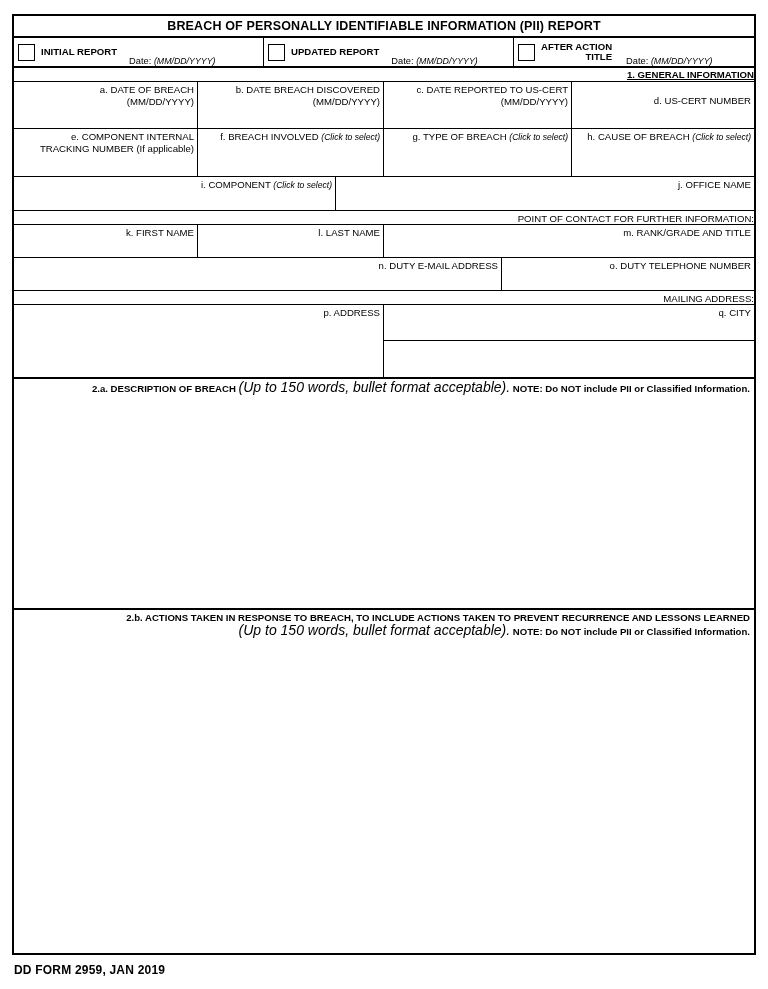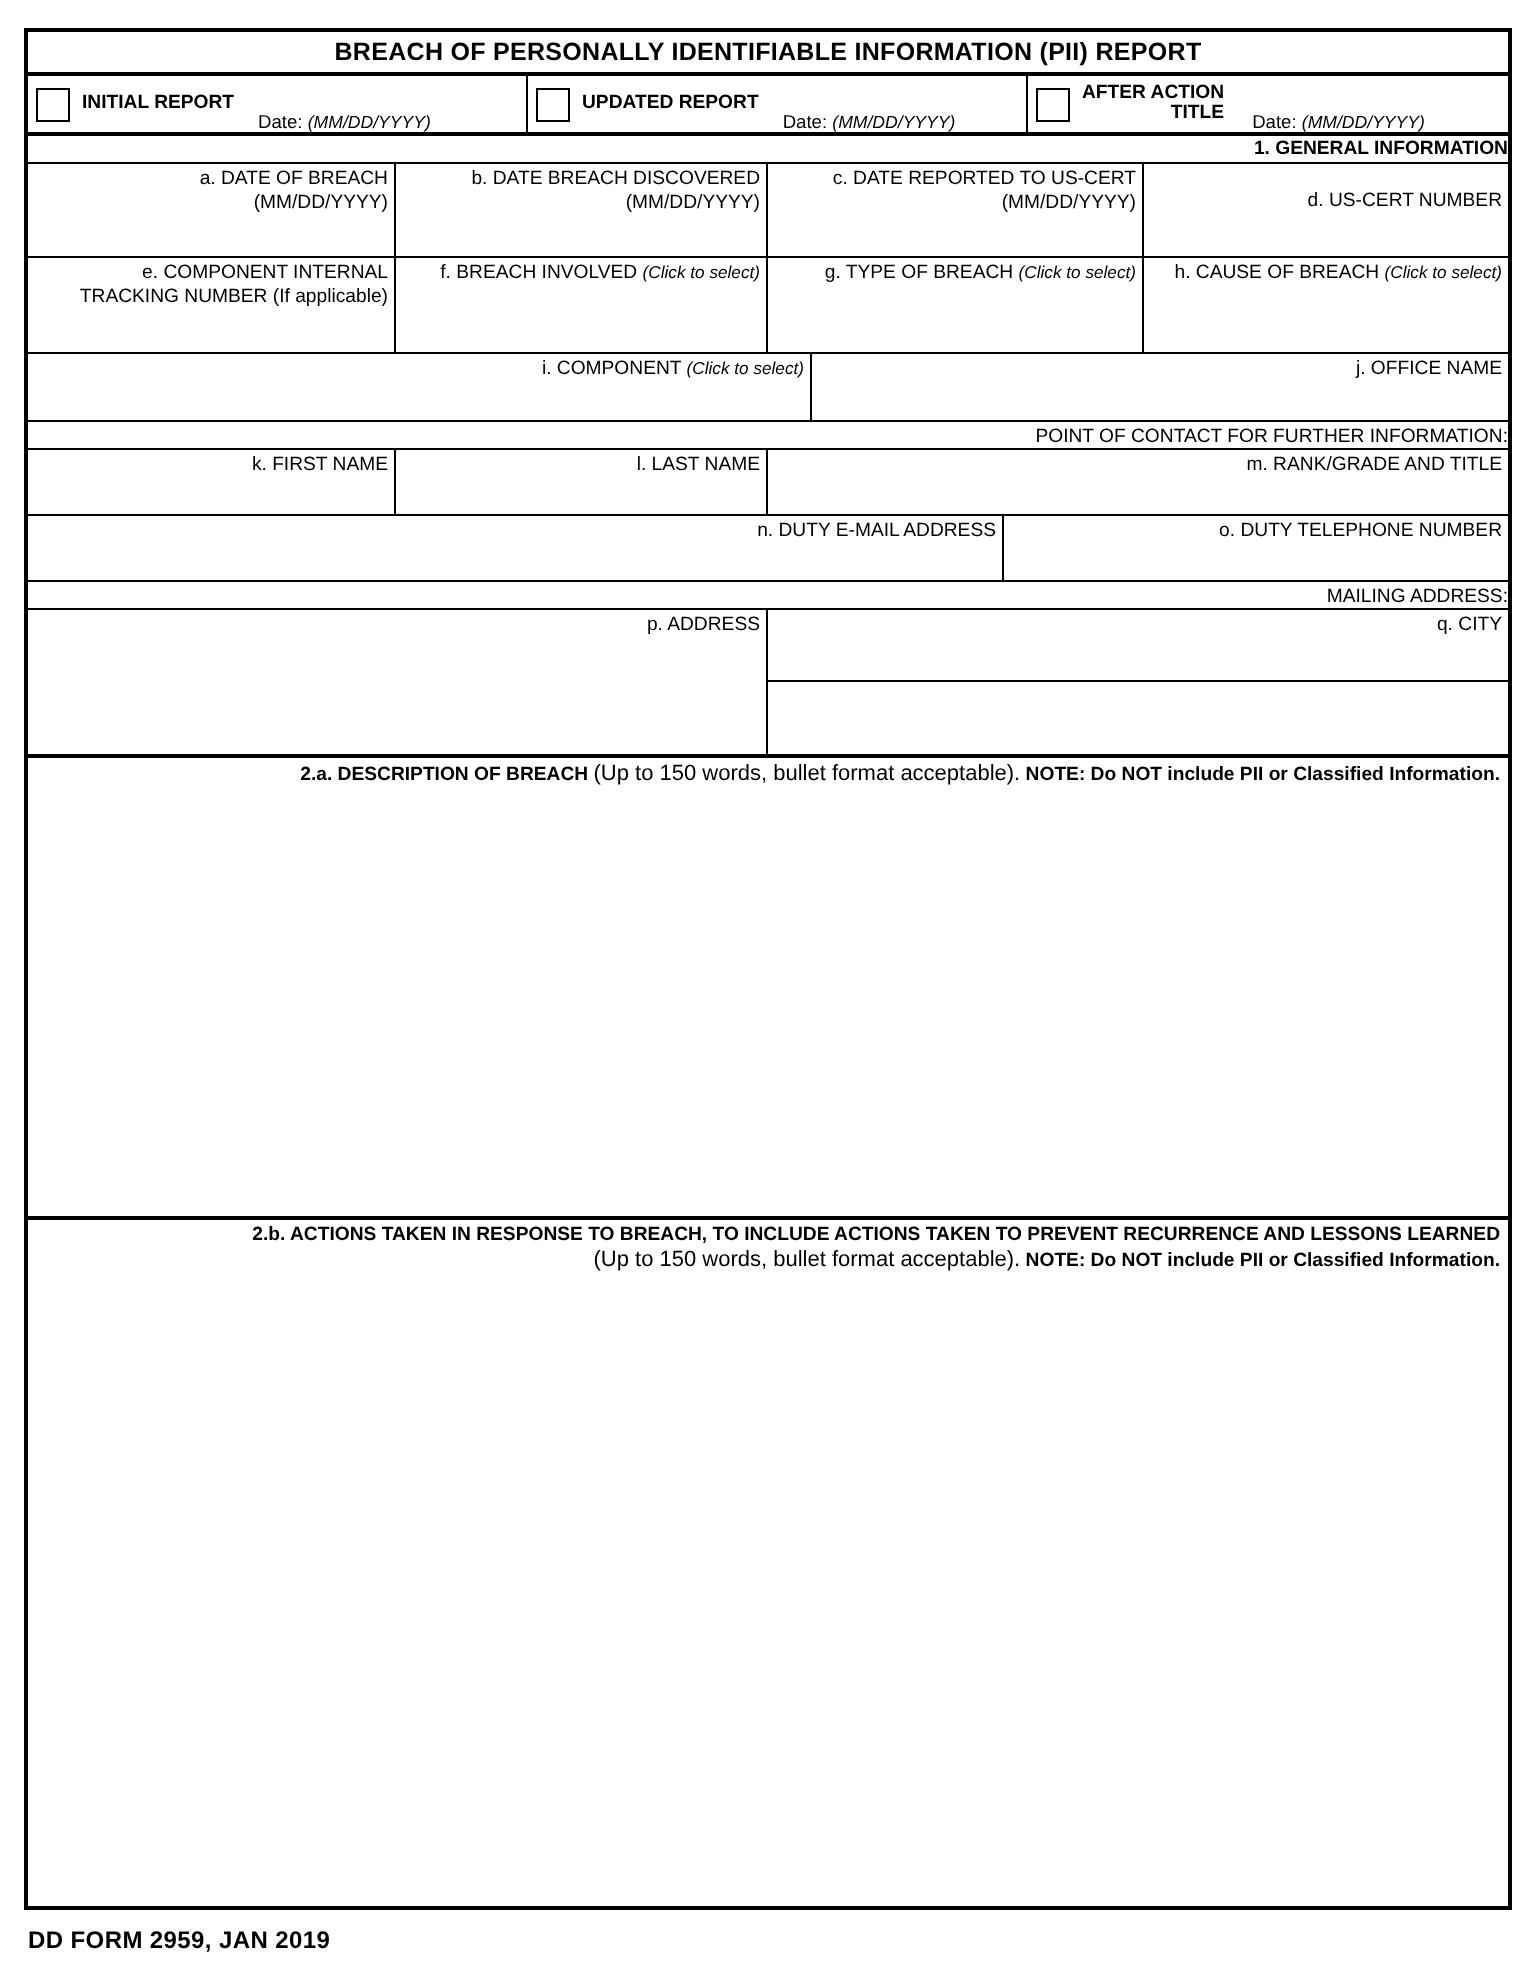--- a/index.html
+++ b/index.html
@@ -73,40 +73,41 @@
   }
   .date-lbl .it { font-style: italic; font-size: 8.8px; }
   .rtype-seg.seg3 .date-lbl { margin-left: 14px; }
 
   
   .sec-head {
     height: 14px;
     font-size: 9.6px; font-weight: bold;
     padding: 1px 0 0 4px;
     border-bottom: 1px solid #000;
+    text-decoration: underline;
   }
   .sub-head {
     height: 15px;
     font-size: 9.6px;
     padding: 2px 0 0 4px;
     border-top: 1px solid #000;
     border-bottom: 1px solid #000;
   }
 
   
   .lbl { font-size: 9.6px; line-height: 11.5px; }
   .lbl .it-sm { font-style: italic; font-size: 8.6px; }
   .lbl2 { font-size: 9.6px; line-height: 11.5px; padding-left: 12px; }
 
   
   .narr-head {
     font-size: 9.6px; font-weight: bold; line-height: 12px;
     padding: 2px 4px 0 4px;
   }
-  .narr-head .nb { font-weight: normal; font-size: 11px; }
+  .narr-head .nb { font-weight: normal; font-style: italic; font-size: 14px; }
   .narr-head .ind { display: block; padding-left: 14px; font-weight: normal; }
   .narr-head .ind b { font-weight: bold; font-style: normal; font-size: 9.6px; }
 
   
   .footer {
     position: absolute;
     left: 14px; top: 963px;
     font-size: 12px; font-weight: bold; letter-spacing: .2px;
   }
 </style>
@@ -192,21 +193,21 @@
     </div>
     <div class="cell" style="flex:1;height:47px">
       <div class="lbl">
         <span>h. CAUSE OF BREACH</span>
         <span class="it-sm">(Click to select)</span>
       </div>
     </div>
   </div>
 
   <div class="row bt">
-    <div class="cell br" style="width:392px;height:33px">
+    <div class="cell br" style="width:322px;height:33px">
       <div class="lbl">
         <span>i. COMPONENT</span>
         <span class="it-sm">(Click to select)</span>
       </div>
     </div>
     <div class="cell" style="flex:1;height:33px">
       <div class="lbl">j. OFFICE NAME</div>
     </div>
   </div>
 

